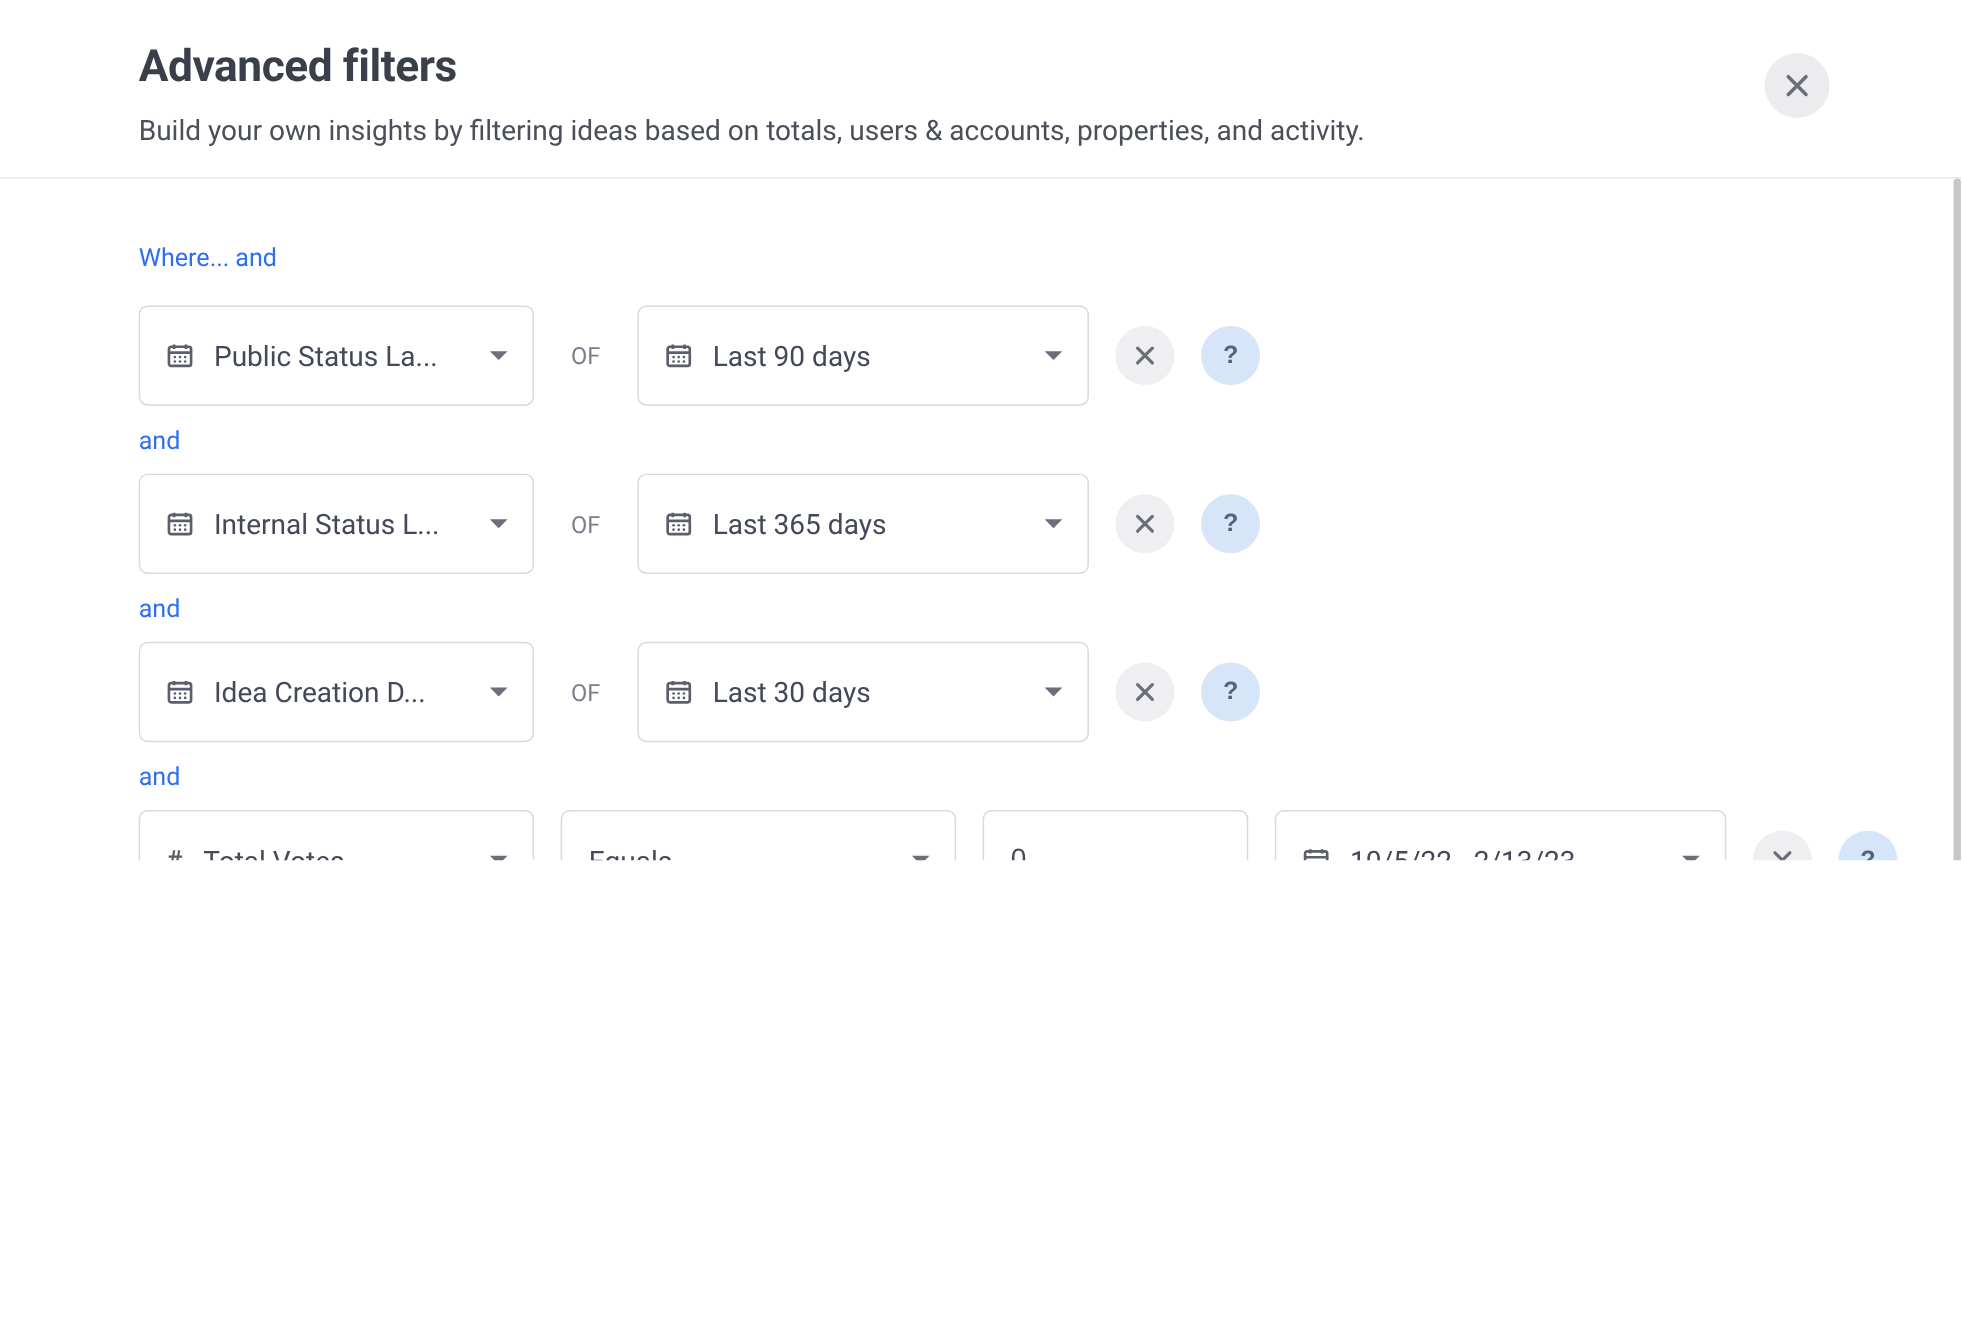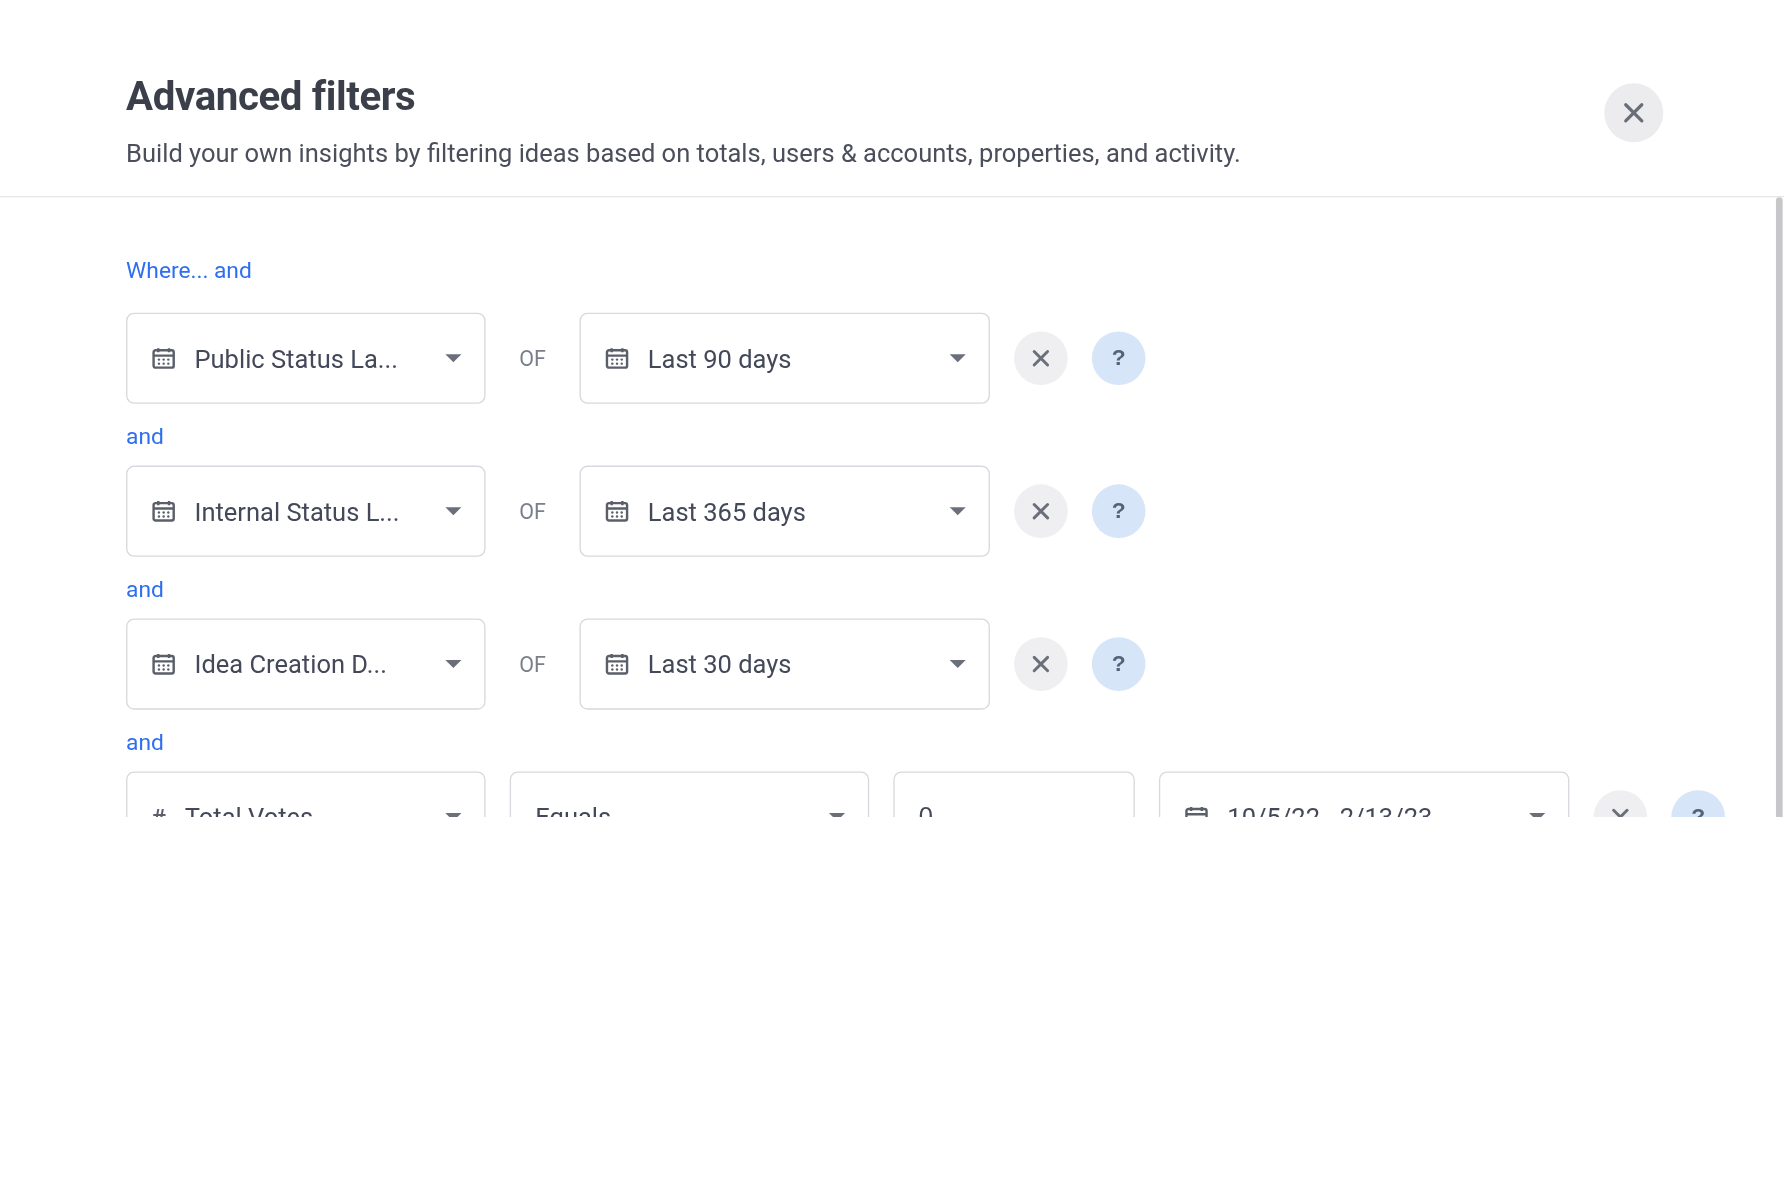--- a/index.html
+++ b/index.html
@@ -7,21 +7,20 @@
     margin: 0; padding: 0;
     font-family: -apple-system, BlinkMacSystemFont, "Segoe UI", Roboto, "Helvetica Neue", Arial, sans-serif;
     color: #404454;
     background: #fff;
     width: 1784px;
   }
   .modal {
     width: 1784px;
     background: #fff;
     position: relative;
-    margin-top: 35px;
   }
   .content-wrap {
     width: 1330px;
     transform: scale(1.341353);
     transform-origin: top left;
   }
   .header {
     padding: 28px 40px 20px 94px;
     position: relative;
   }

